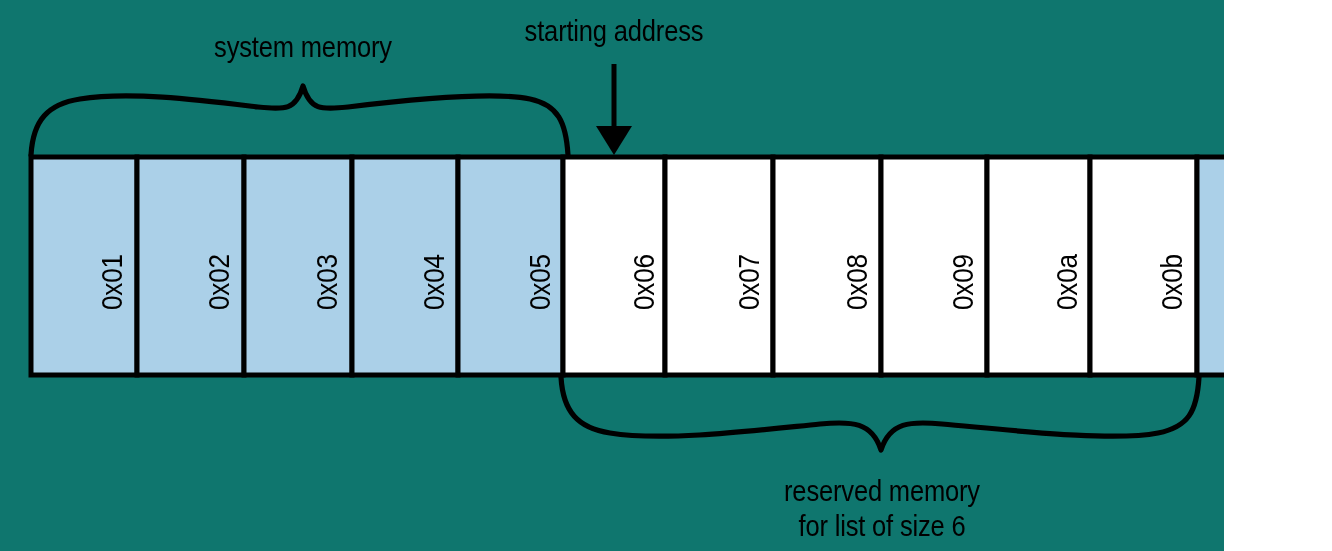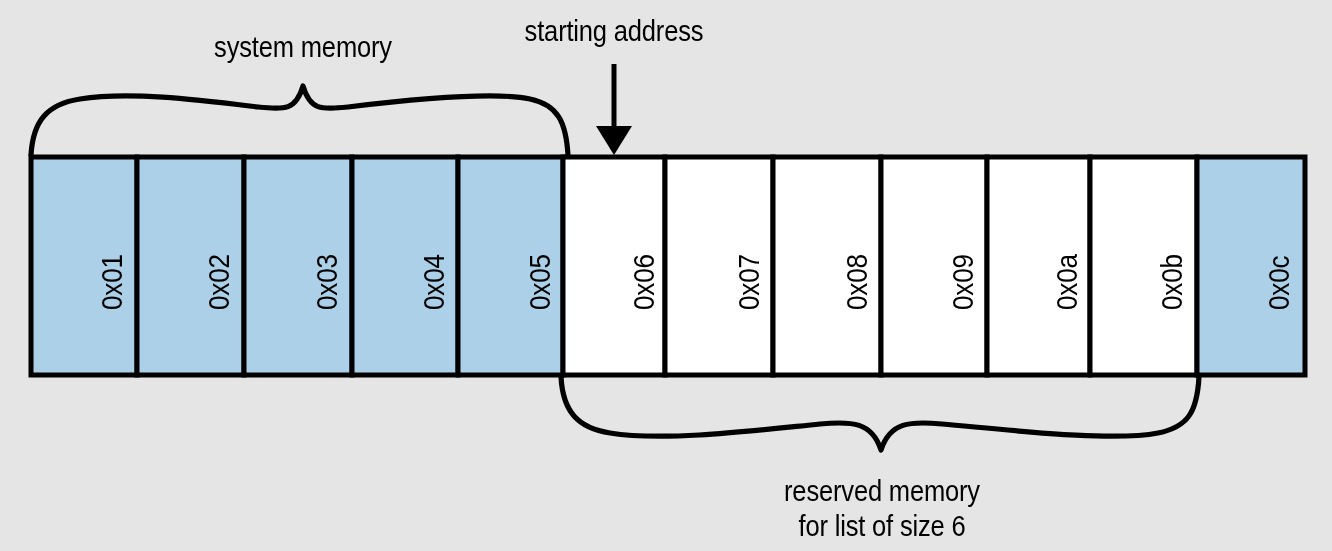--- a/index.html
+++ b/index.html
@@ -6,23 +6,23 @@
     margin: 0;
     padding: 0;
     background: #ffffff;
   }
   body {
     font-family: "Liberation Sans", "DejaVu Sans", sans-serif;
     color: #000000;
   }
   #figure {
     position: relative;
-    width: 1332px;
+    width: 1224px;
     height: 551px;
-    background: #e5e5e5;
+    background: #0f766e;
     overflow: hidden;
   }
   #figure svg.layer {
     position: absolute;
     left: 0;
     top: 0;
     width: 1332px;
     height: 551px;
     overflow: visible;
   }

